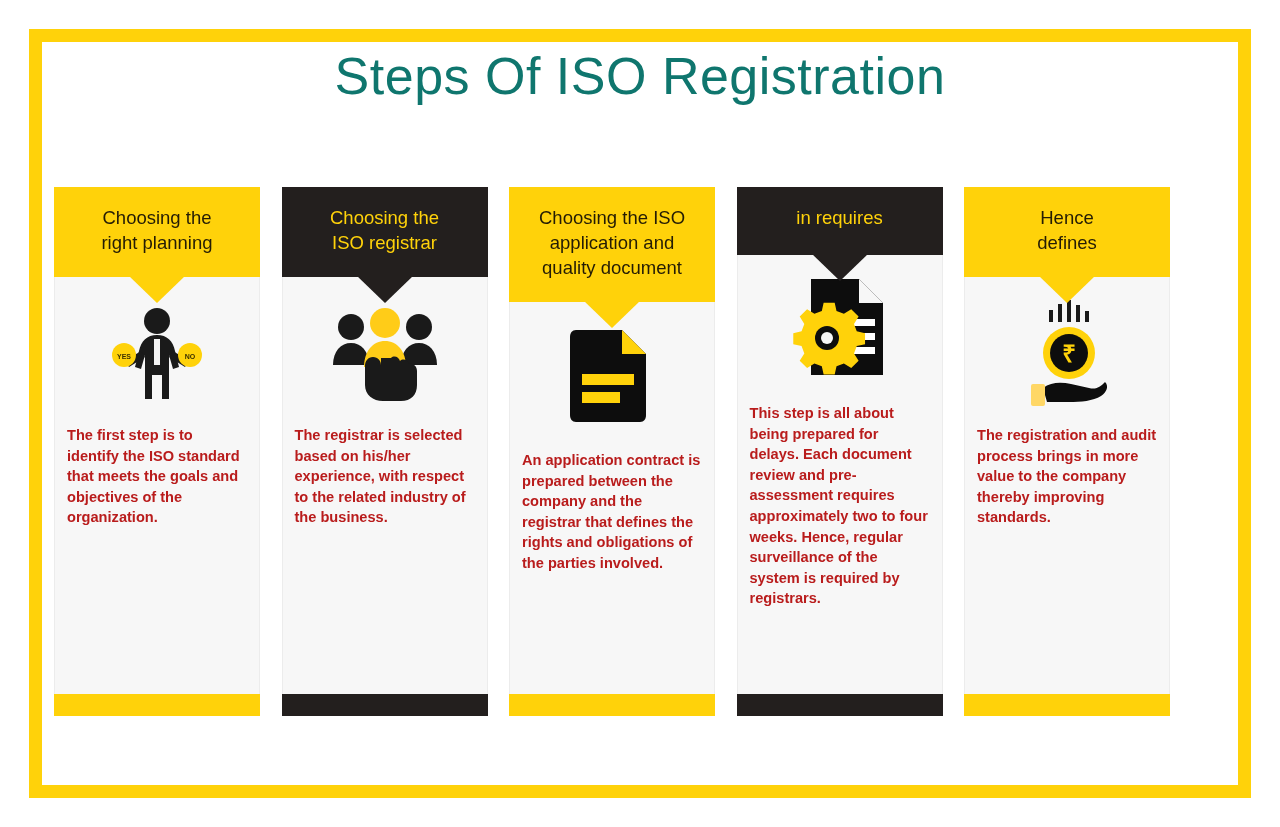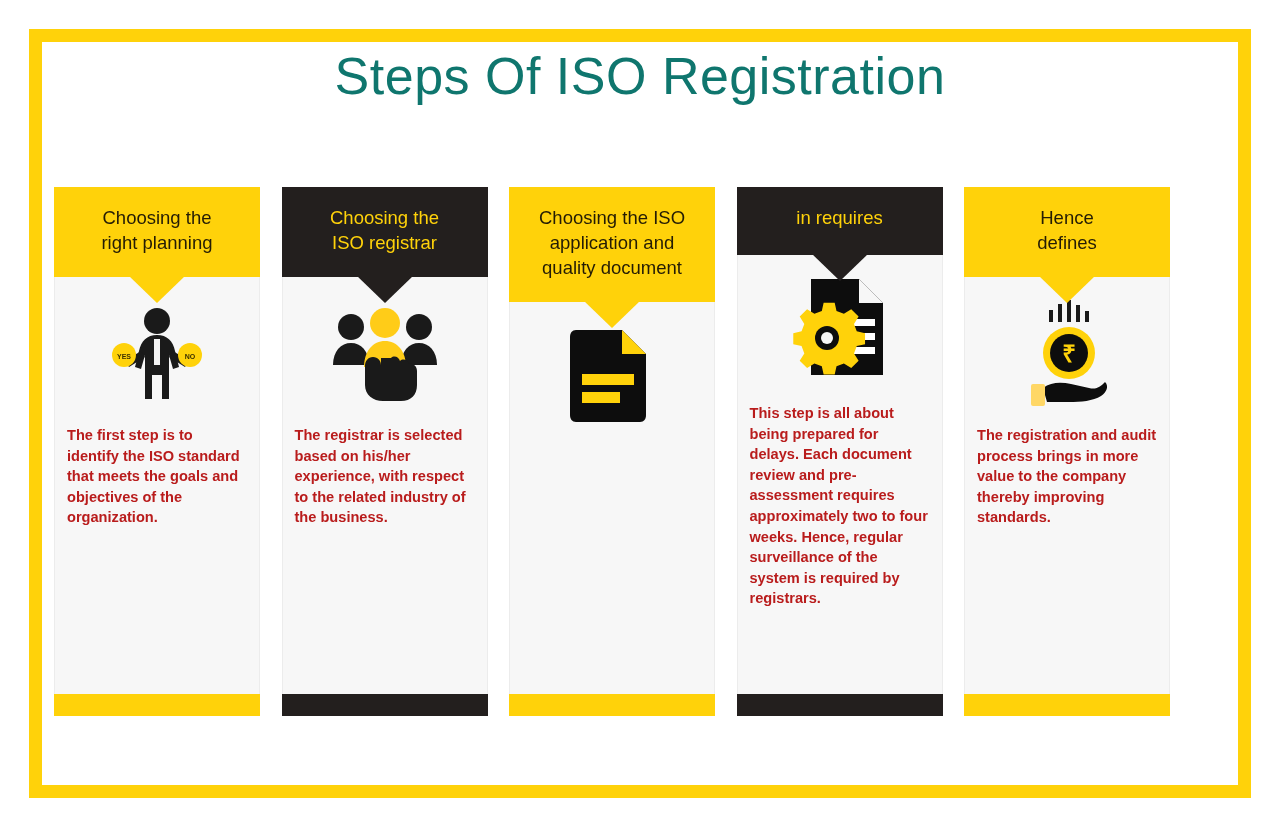--- a/index.html
+++ b/index.html
@@ -182,20 +182,21 @@
       </div>
       <div class="card-body">
         <div class="icon-wrap">
           <svg width="92" height="104" viewBox="0 0 92 104">
             <path d="M10 6 C6 6 4 9 4 13 L4 91 C4 95 6 98 10 98 L74 98 C78 98 80 95 80 91 L80 30 L56 6 Z" fill="#0d0d0d"></path>
             <path d="M56 6 L80 30 L56 30 Z" fill="#FFD20A"></path>
             <rect x="16" y="50" width="52" height="11" fill="#FFD20A"></rect>
             <rect x="16" y="68" width="38" height="11" fill="#FFD20A"></rect>
           </svg>
         </div>
+        <div class="desc">An application contract is prepared between the company and the registrar that defines the rights and obligations of the parties involved.</div>
       </div>
       <div class="card-foot"></div>
     </div>
 
     <div class="card dark tall">
       <div class="card-head">
         <div>in requires</div>
         <div class="ptr"></div>
       </div>
       <div class="card-body">

